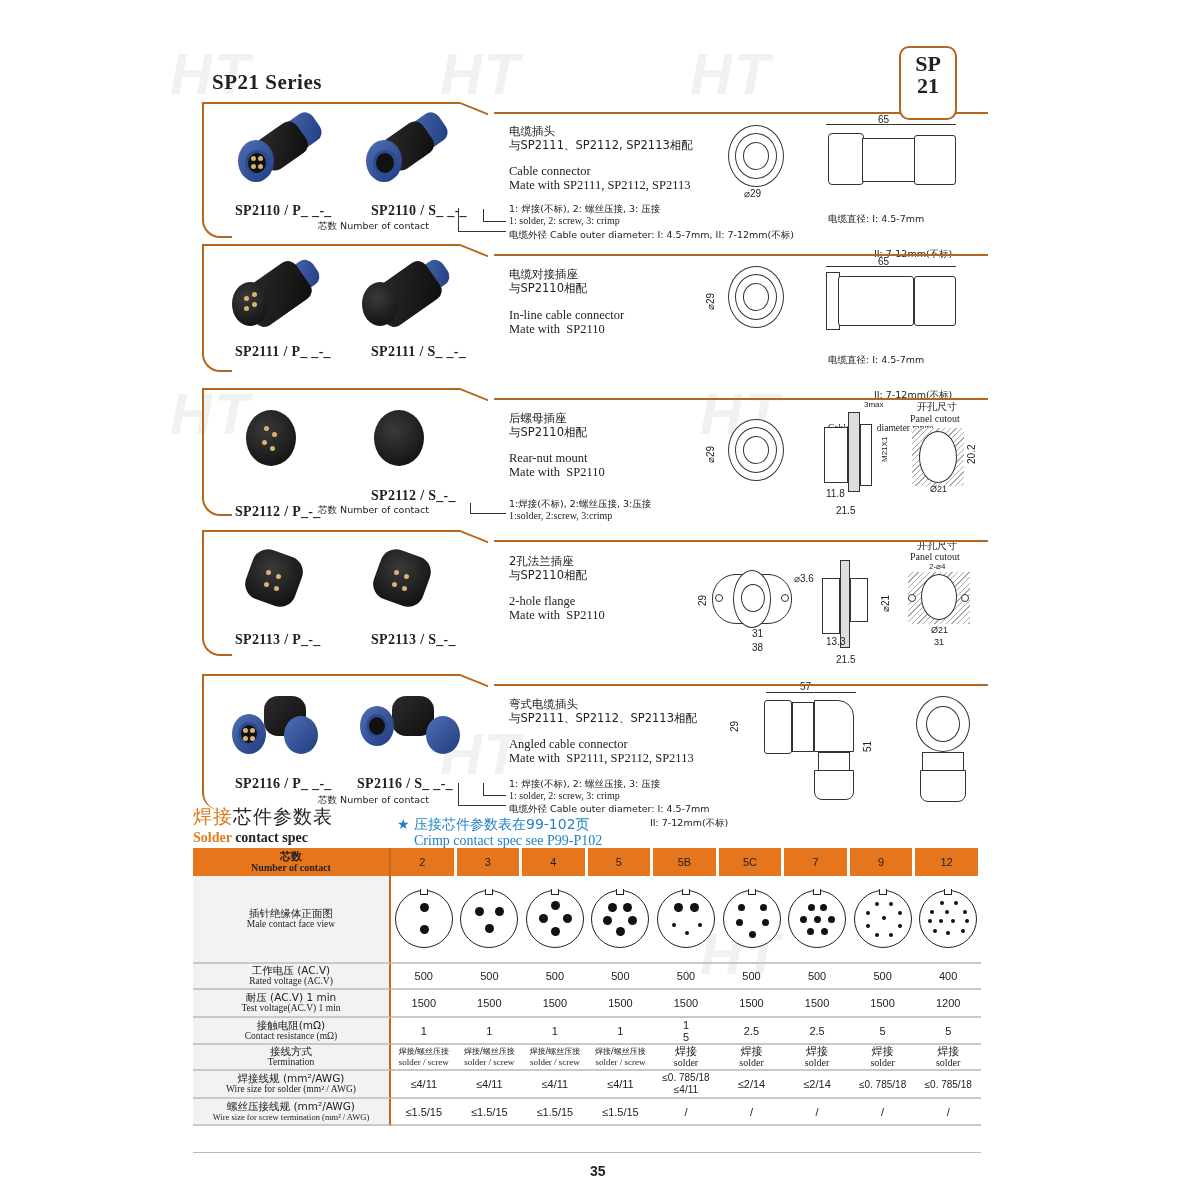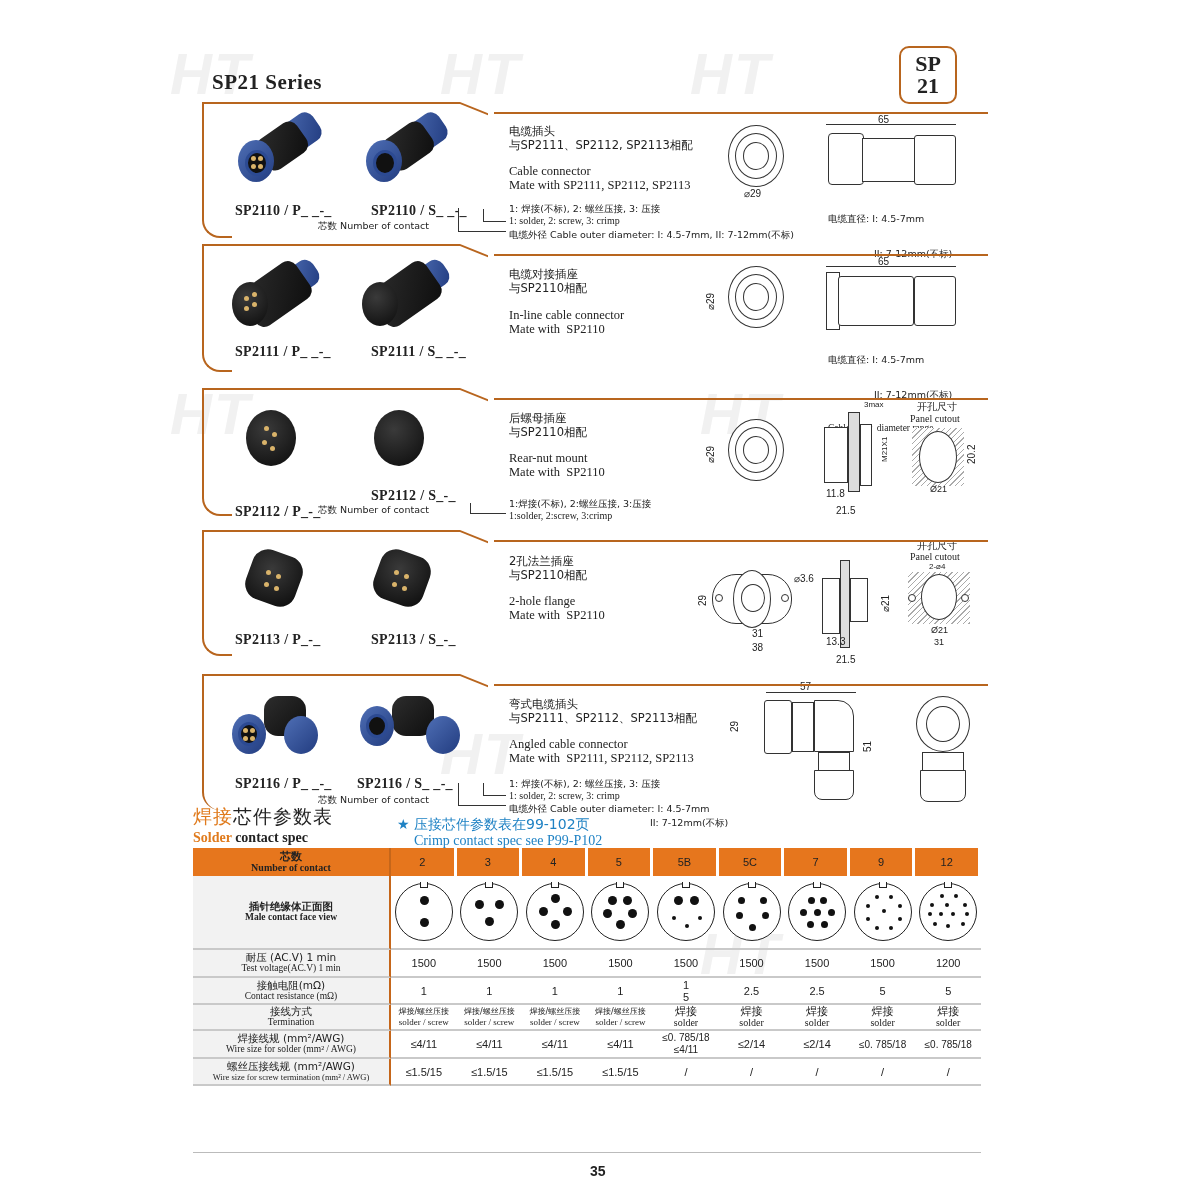--- a/index.html
+++ b/index.html
@@ -1,20 +1,20 @@
 <!DOCTYPE html>
 <html><head>
 <meta charset="utf-8">
 <style>
   * { box-sizing: border-box; margin: 0; padding: 0; }
   body { width: 1200px; height: 1200px; background: #ffffff; font-family: "Liberation Serif", serif; color: #222; position: relative; overflow: hidden; }
   .page { position: absolute; left: 0; top: 0; width: 1200px; height: 1200px; }
   .watermark { position: absolute; font-family: "Liberation Sans", sans-serif; font-style: italic; font-weight: bold; font-size: 58px; color: #f1f1f1; letter-spacing: 2px; z-index: 0; }
   .series-title { position: absolute; left: 212px; top: 70px; font-size: 21px; font-weight: bold; letter-spacing: 0.5px; z-index: 2; }
-  .badge { position: absolute; left: 899px; top: 46px; width: 58px; height: 58px; border: 2px solid #b8651e; border-radius: 10px; text-align: center; font-weight: bold; font-size: 22px; line-height: 22px; padding-top: 5px; background: #fff; z-index: 2; }
+  .badge { position: absolute; left: 899px; top: 46px; width: 58px; height: 74px; border: 2px solid #b8651e; border-radius: 10px; text-align: center; font-weight: bold; font-size: 22px; line-height: 22px; padding-top: 5px; background: #fff; z-index: 2; }
   .section { position: absolute; left: 212px; width: 776px; z-index: 1; }
   .frame-left { position: absolute; left: 0; top: 12px; bottom: 0; width: 30px; border-left: 2px solid #b8651e; border-top: 2px solid #b8651e; border-bottom: 2px solid #b8651e; border-radius: 0 0 0 18px; border-top-left-radius: 0; }
   .frame-top { position: absolute; left: 0; top: 12px; width: 258px; border-top: 2px solid #b8651e; }
   .frame-slope { position: absolute; left: 256px; top: 12px; width: 28px; height: 12px; border-top: 2px solid #b8651e; transform-origin: left top; transform: skewY(22deg); }
   .frame-top-right { position: absolute; left: 282px; top: 22px; right: 0; border-top: 2px solid #b8651e; }
   .conn { position: absolute; border-radius: 10px; background: linear-gradient(135deg, #2d2d2d, #0e0e0e); }
   .blue { position: absolute; border-radius: 10px; background: linear-gradient(135deg, #4f6fb5, #223c80); }
   .face { position: absolute; border-radius: 50%; background: #111; border: 3px solid #2c4a92; }
   .pin { position: absolute; width: 5px; height: 5px; border-radius: 50%; background: #d9b36a; }
   .round-body { position: absolute; border-radius: 50%; background: radial-gradient(circle at 40% 35%, #3a3a3a, #0a0a0a); }
@@ -359,21 +359,21 @@
         <th class="hdr">5</th>
         <th class="hdr">5B</th>
         <th class="hdr">5C</th>
         <th class="hdr">7</th>
         <th class="hdr">9</th>
         <th class="hdr">12</th>
       </tr>
     </thead>
     <tbody>
 
-      <tr style="height:74px;font-weight:bold;">
+      <tr style="height:88px;">
         <td class="label"><span>插针绝缘体正面图</span><span class="en">Male  contact  face  view</span></td>
         <td>
             <div class="face-view">
               <div class="key"></div>
           <div class="dot" style="left:24px;top:12px;width:9px;height:9px;"></div>
               <div class="dot" style="left:24px;top:34px;width:9px;height:9px;"></div>
             </div>
           </td>
         <td>
             <div class="face-view">
@@ -462,20 +462,32 @@
               <div class="dot" style="left:45px;top:28px;width:4px;height:4px;"></div>
               <div class="dot" style="left:13px;top:38px;width:4px;height:4px;"></div>
               <div class="dot" style="left:26px;top:40px;width:4px;height:4px;"></div>
               <div class="dot" style="left:41px;top:38px;width:4px;height:4px;"></div>
             </div>
           </td>
       </tr>
 
 
 
+      <tr style="height:26px;">
+        <td class="label"><span>工作电压 (AC.V)</span><span class="en">Rated voltage (AC.V)</span></td>
+        <td>500</td>
+        <td>500</td>
+        <td>500</td>
+        <td>500</td>
+        <td>500</td>
+        <td>500</td>
+        <td>500</td>
+        <td>500</td>
+        <td>400</td>
+      </tr>
 
       <tr style="height:28px;">
         <td class="label"><span>耐压 (AC.V) 1 min</span><span class="en">Test voltage(AC.V) 1 min</span></td>
         <td>1500</td>
         <td>1500</td>
         <td>1500</td>
         <td>1500</td>
         <td>1500</td>
         <td>1500</td>
         <td>1500</td>

